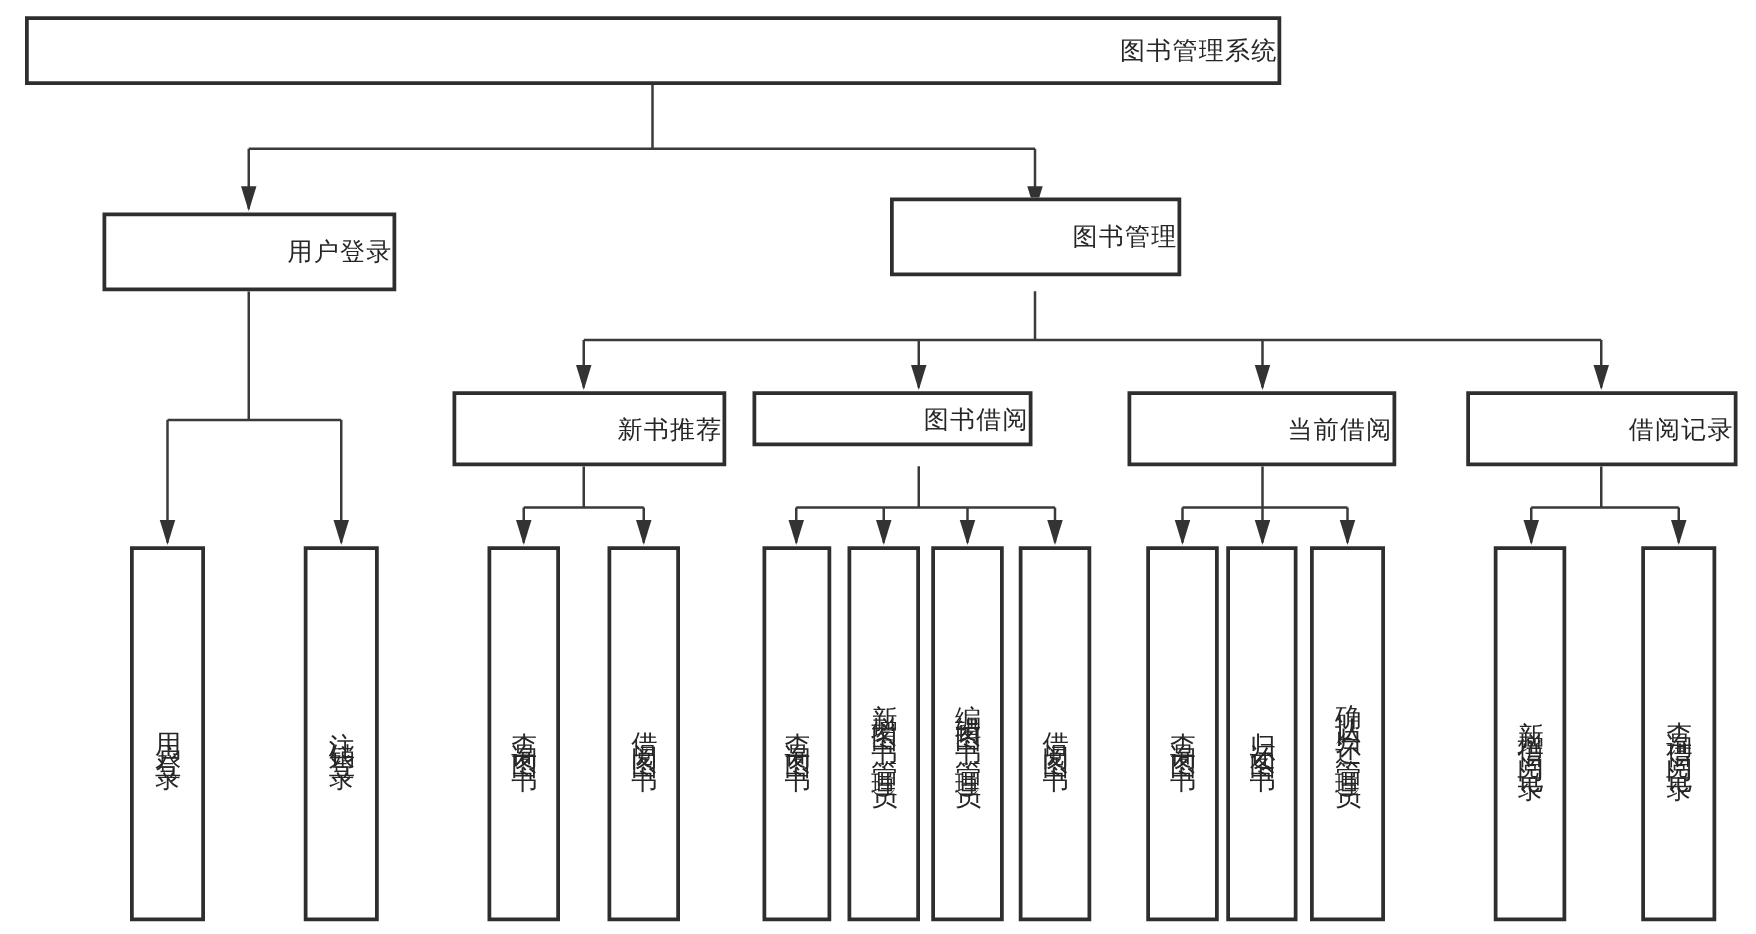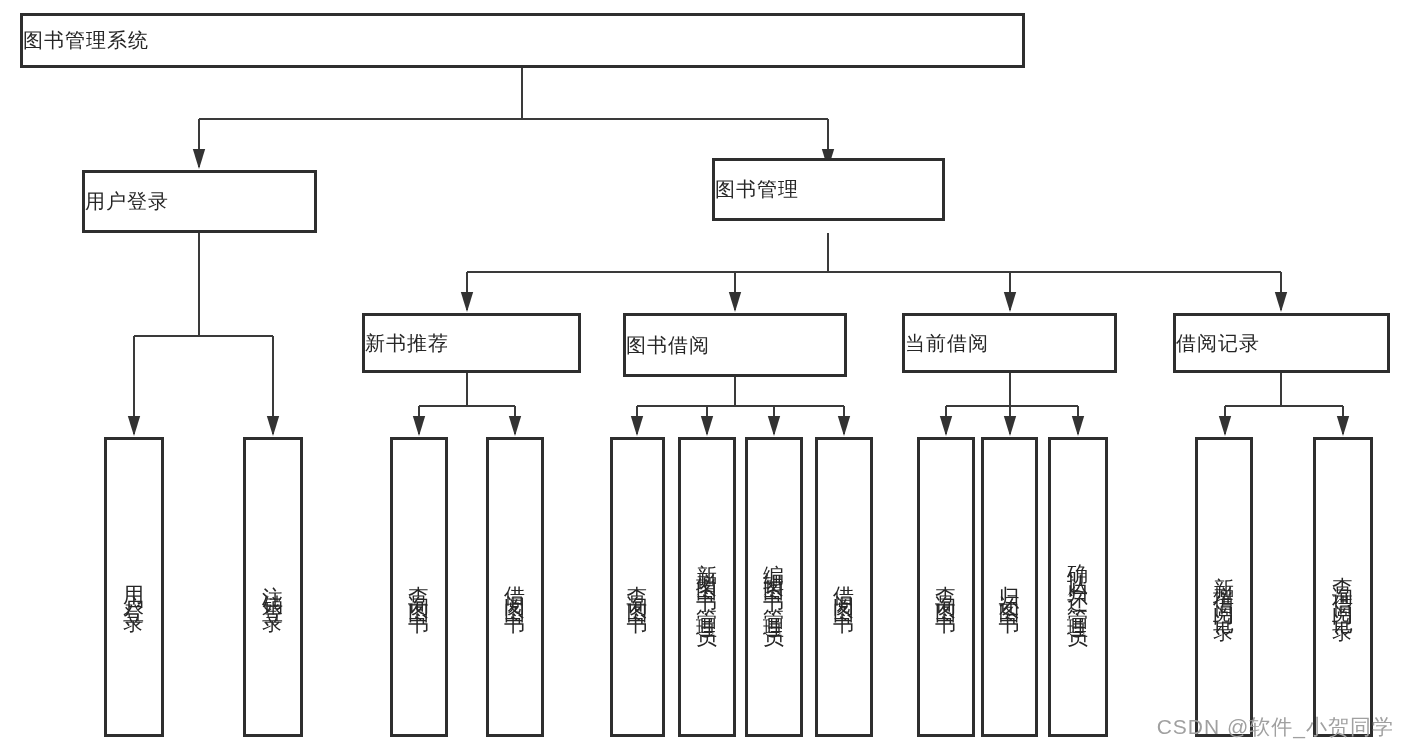--- a/index.html
+++ b/index.html
@@ -22,21 +22,21 @@
     top: 0;
     z-index: 0;
   }
   .hbox {
     position: absolute;
     box-sizing: border-box;
     border: 3px solid #2e2e2e;
     background: #ffffff;
     display: flex;
     align-items: center;
-    justify-content: flex-start;
+    justify-content: flex-end;
     z-index: 1;
     font-size: 20px;
     letter-spacing: 1px;
     white-space: nowrap;
   }
   .vbox {
     position: absolute;
     box-sizing: border-box;
     border: 3px solid #2e2e2e;
     background: #ffffff;
@@ -127,21 +127,21 @@
   <div class="hbox" style="left:82px;top:170px;width:235px;height:63px">
     <span>用户登录</span>
   </div>
   <div class="hbox" style="left:712px;top:158px;width:233px;height:63px">
     <span>图书管理</span>
   </div>
 
   <div class="hbox" style="left:362px;top:313px;width:219px;height:60px">
     <span>新书推荐</span>
   </div>
-  <div class="hbox" style="left:623px;top:313px;width:224px;height:64px">
+  <div class="hbox" style="left:602px;top:313px;width:224px;height:44px">
     <span>图书借阅</span>
   </div>
   <div class="hbox" style="left:902px;top:313px;width:215px;height:60px">
     <span>当前借阅</span>
   </div>
   <div class="hbox" style="left:1173px;top:313px;width:217px;height:60px">
     <span>借阅记录</span>
   </div>
 
   <div class="vbox" style="left:104px;width:60px">
@@ -181,15 +181,14 @@
     <span>确认归还（管理员）</span>
   </div>
 
   <div class="vbox" style="left:1195px;width:58px">
     <span>新增借阅记录</span>
   </div>
   <div class="vbox" style="left:1313px;width:60px">
     <span>查询借阅记录</span>
   </div>
 
-  <div id="watermark">CSDN @软件_小贺同学</div>
 
 </div>
 
 </body></html>

